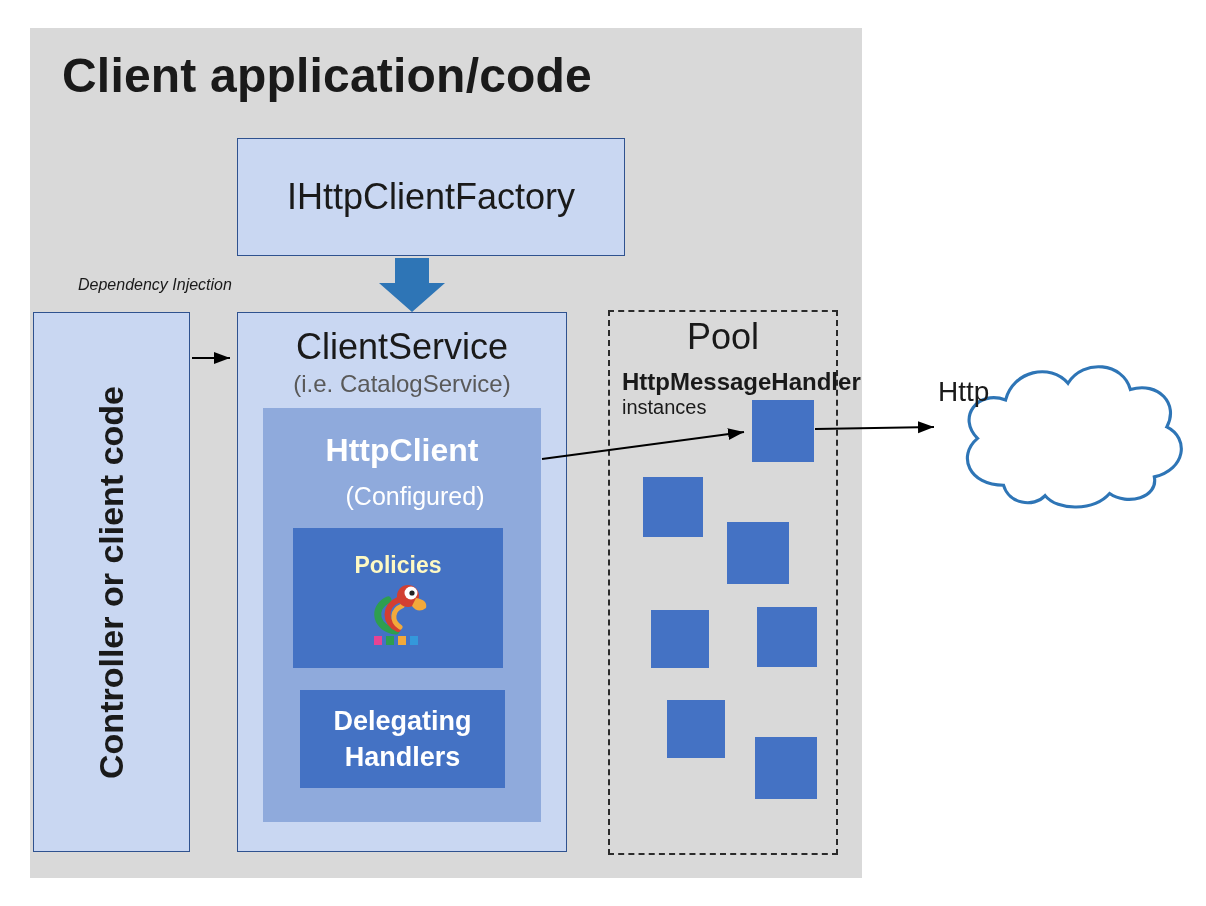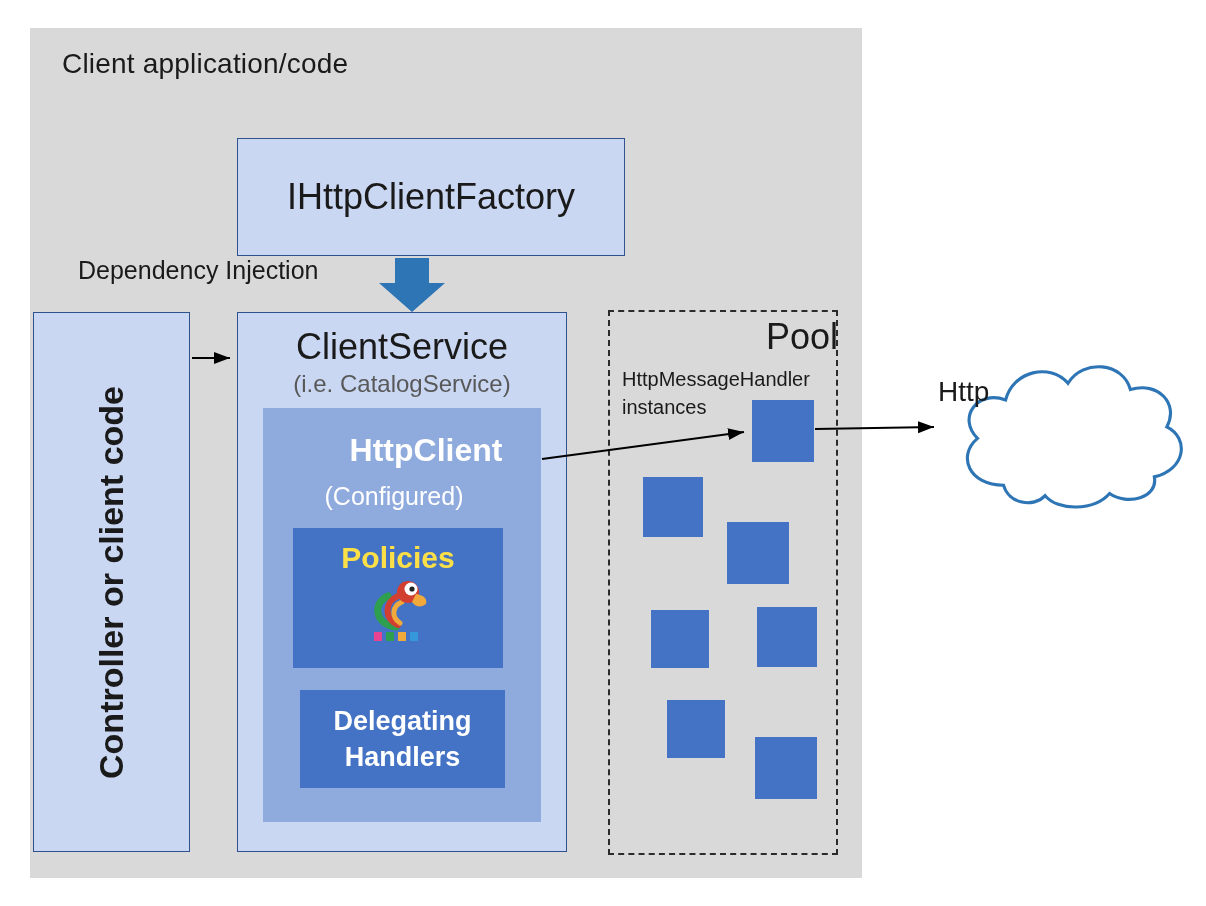--- a/index.html
+++ b/index.html
@@ -2,50 +2,50 @@
 <html><head>
 <meta charset="utf-8">
 <style>
   html,body{margin:0;padding:0;background:#ffffff;}
   body{font-family:"Liberation Sans","DejaVu Sans",sans-serif;color:#1a1a1a;}
   .canvas{position:relative;width:1206px;height:906px;background:#ffffff;overflow:hidden;}
 
   .abs{position:absolute;}
 
   .client-app{left:30px;top:28px;width:832px;height:850px;background:#d9d9d9;}
-  .client-app-title{left:62px;top:48px;font-size:28px;letter-spacing:.2px;}
+  .client-app-title{left:62px;top:48px;font-size:48px;letter-spacing:.2px;font-weight:bold;}
 
   .blue-box{background:#c9d7f2;border:1.6px solid #2f528f;box-sizing:border-box;}
 
   .factory-box{left:237px;top:138px;width:388px;height:118px;display:flex;align-items:center;justify-content:center;}
   .factory-label{font-size:36px;}
 
-  .di-label{left:78px;top:256px;font-size:25px;}
+  .di-label{left:78px;top:276px;font-size:16px;font-style:italic;}
 
   .controller-box{left:33px;top:312px;width:157px;height:540px;display:flex;align-items:center;justify-content:center;}
   .controller-label{writing-mode:vertical-rl;transform:rotate(180deg);font-size:34px;font-weight:600;white-space:nowrap;}
 
   .client-service{left:237px;top:312px;width:330px;height:540px;}
   .cs-title{left:237px;top:326px;width:330px;text-align:center;font-size:36px;}
   .cs-subtitle{left:237px;top:370px;width:330px;text-align:center;font-size:24px;color:#595959;}
 
   .httpclient-box{left:263px;top:408px;width:278px;height:414px;background:#8faadc;}
-  .hc-title{left:263px;top:432px;width:278px;text-align:center;font-size:32px;font-weight:700;color:#ffffff;margin-left:24px;}
-  .hc-subtitle{left:255px;top:482px;width:278px;text-align:center;font-size:25px;color:#ffffff;}
+  .hc-title{left:263px;top:432px;width:278px;text-align:center;font-size:32px;font-weight:700;color:#ffffff;}
+  .hc-subtitle{left:276px;top:482px;width:278px;text-align:center;font-size:25px;color:#ffffff;}
 
   .policies-box{left:293px;top:528px;width:210px;height:140px;background:#4472c4;display:flex;flex-direction:column;align-items:center;}
-  .policies-label{margin-top:13px;font-size:30px;font-weight:700;color:#fde047;}
+  .policies-label{margin-top:24px;font-size:23px;font-weight:700;color:#fef9c3;}
   .parrot{margin-top:2px;}
 
   .delegating-box{left:300px;top:690px;width:205px;height:98px;background:#4472c4;display:flex;align-items:center;justify-content:center;text-align:center;}
   .delegating-label{font-size:27px;line-height:1.35;font-weight:700;color:#ffffff;width:160px;}
 
   .pool-box{left:608px;top:310px;width:230px;height:545px;border:2.5px dashed #2b2b2b;box-sizing:border-box;background:transparent;}
-  .pool-title{left:608px;top:316px;width:230px;text-align:right;font-size:36px;}
-  .pool-sub-bold{left:622px;top:368px;font-size:20px;font-weight:400;}
+  .pool-title{left:608px;top:316px;width:230px;text-align:center;font-size:36px;}
+  .pool-sub-bold{left:622px;top:368px;font-size:24px;font-weight:700;}
   .pool-sub{left:622px;top:396px;font-size:20px;}
 
   .sq{position:absolute;background:#4472c4;}
   .sq1{left:752px;top:400px;width:62px;height:62px;}
   .sq2{left:643px;top:477px;width:60px;height:60px;}
   .sq3{left:727px;top:522px;width:62px;height:62px;}
   .sq4{left:651px;top:610px;width:58px;height:58px;}
   .sq5{left:757px;top:607px;width:60px;height:60px;}
   .sq6{left:667px;top:700px;width:58px;height:58px;}
   .sq7{left:755px;top:737px;width:62px;height:62px;}

